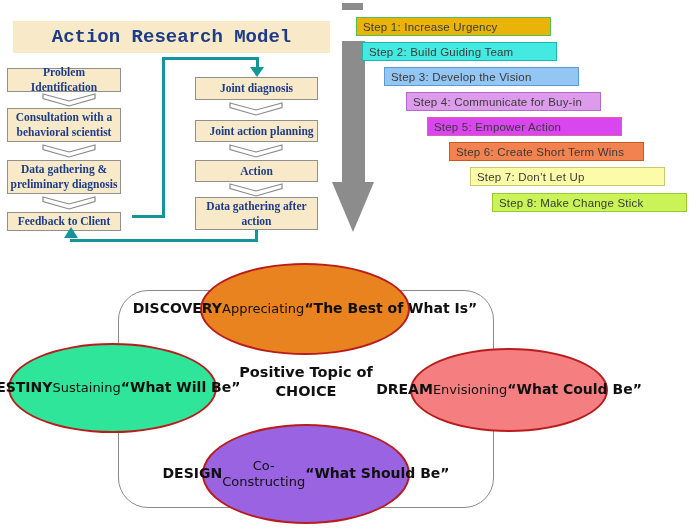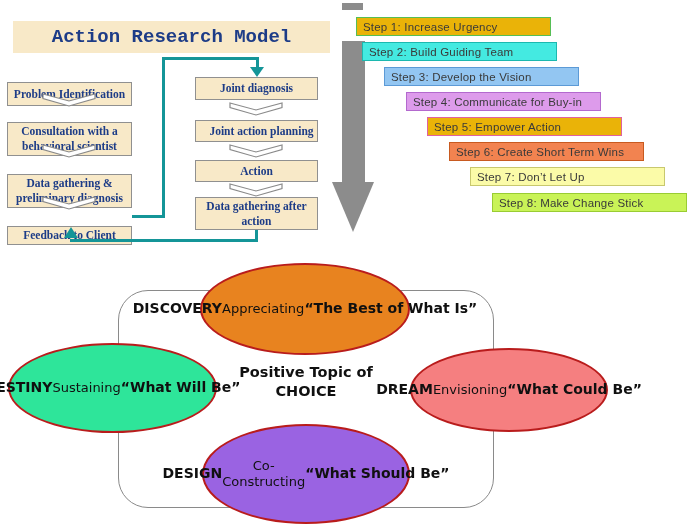--- a/index.html
+++ b/index.html
@@ -7,21 +7,21 @@
          font-family:"Liberation Sans",sans-serif;}
 
   
   .arm-title{position:absolute;left:13px;top:21px;width:317px;height:32px;
     background:#F8E9C8;color:#1D3C87;font-family:Liberation Mono, monospace;
     font-weight:bold;font-size:19px;text-align:center;line-height:32px;}
   .arm-box{position:absolute;box-sizing:border-box;background:#F8E9C8;
     border:1px solid #909090;color:#1D3C87;font-family:"Liberation Serif",serif;
     font-weight:bold;font-size:11.5px;line-height:1.3;text-align:center;
     display:flex;align-items:center;justify-content:center;padding:1px 2px;}
-  .col-l{left:7px;width:125px;margin-top:14px;}
+  .col-l{left:7px;width:114px;}
   .col-r{left:195px;width:123px;}
   .chev{position:absolute;width:54px;height:14px;}
 
   
   .tl{position:absolute;background:#149598;}
   .tri{position:absolute;width:0;height:0;}
   .tri-down{border-left:7px solid transparent;border-right:7px solid transparent;
             border-top:10px solid #149598;}
   .tri-up{border-left:7px solid transparent;border-right:7px solid transparent;
           border-bottom:11px solid #149598;}
@@ -97,21 +97,21 @@
   <div class="tri tri-up" style="left:64px;top:227px;"></div>
 
   <div class="gray" style="left:342px;top:3px;width:21px;height:7px;"></div>
   <div class="gray" style="left:342px;top:41px;width:23px;height:141px;"></div>
   <div class="gray-head" style="left:332px;top:182px;"></div>
 
   <div class="step" style="left: 356px; top: 17px; background-color: #eab308; border-color: rgb(86, 190, 86);">Step 1: Increase Urgency</div>
   <div class="step" style="left: 362px; top: 42px; background-color: rgb(68, 234, 225); border-color: rgb(28, 184, 175);">Step 2: Build Guiding Team</div>
   <div class="step" style="left: 384px; top: 67px; background-color: rgb(147, 198, 242); border-color: rgb(92, 154, 214);">Step 3: Develop the Vision</div>
   <div class="step" style="left: 406px; top: 92px; background-color: rgb(221, 155, 235); border-color: rgb(179, 105, 206);">Step 4: Communicate for Buy-in</div>
-  <div class="step" style="left: 427px; top: 117px; background-color: #eab308; border-color: rgb(224, 98, 158);">Step 5: Empower Action</div>
+  <div class="step" style="left: 427px; top: 117px; background-color: #d946ef; border-color: rgb(224, 98, 158);">Step 5: Empower Action</div>
   <div class="step" style="left: 449px; top: 142px; background-color: rgb(242, 131, 80); border-color: rgb(200, 90, 32);">Step 6: Create Short Term Wins</div>
   <div class="step" style="left: 470px; top: 167px; background-color: rgb(251, 251, 168); border-color: rgb(200, 200, 110);">Step 7: Don’t Let Up</div>
   <div class="step" style="left: 492px; top: 193px; background-color: rgb(201, 243, 87); border-color: rgb(153, 204, 51);">Step 8: Make Change Stick</div>
 
   <div class="ai-frame"></div>
 
   <div class="oval" style="left: 200px; top: 263px; width: 210px; height: 92px; background-color: rgb(232, 131, 31);">
     <span class="t1">DISCOVERY</span>
     <span class="t2">Appreciating</span>
     <span class="t3">“The Best of What Is”</span>

